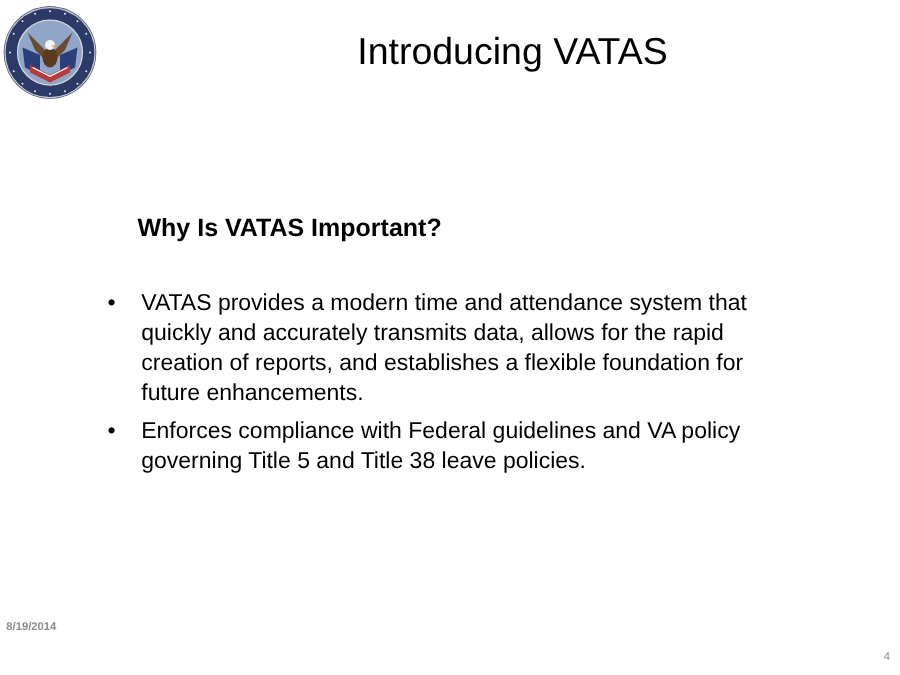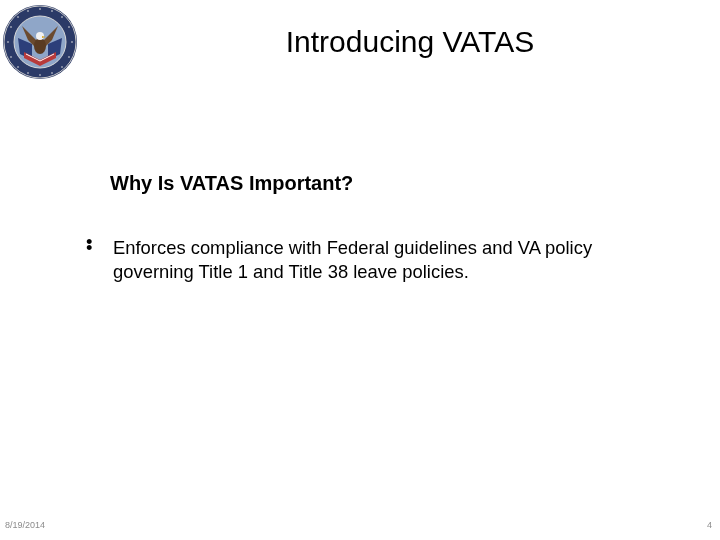--- a/index.html
+++ b/index.html
@@ -20,21 +20,21 @@
     .bullets {
       position: absolute; left: 86px; top: 230px; width: 540px; margin: 0; padding: 0; list-style: none;
     }
     .bullets li {
       position: relative; padding-left: 27px; font-size: 18.4px; line-height: 24px; margin-bottom: 6px;
     }
     .bullet-dot {
       position: absolute; left: 0; top: 0;
     }
     .footer-date {
-      position: absolute; left: 5px; top: 520px; font-size: 9px; color: #8c8c8c;
+      position: absolute; left: 5px; top: 496px; font-size: 9px; color: #8c8c8c; font-weight: bold;
     }
     .footer-page {
       position: absolute; right: 8px; top: 520px; font-size: 9px; color: #8c8c8c;
     }
   </style>
 </head>
 <body>
 
 <div class="seal">
   <svg width="76" height="76" viewBox="0 0 76 76">
@@ -75,21 +75,22 @@
   </svg>
 </div>
 
 <div class="title">Introducing VATAS</div>
 
 <div class="subtitle">Why Is VATAS Important?</div>
 
 <ul class="bullets">
   <li>
     <span class="bullet-dot">•</span>
+    <span>VATAS provides a modern time and attendance system that quickly and accurately transmits data, allows for the rapid creation of reports, and establishes a flexible foundation for future enhancements.</span>
   </li>
   <li>
     <span class="bullet-dot">•</span>
-    <span>Enforces compliance with Federal guidelines and VA policy governing Title 1 and Title 38 leave policies.</span>
+    <span>Enforces compliance with Federal guidelines and VA policy governing Title 5 and Title 38 leave policies.</span>
   </li>
 </ul>
 
 <div class="footer-date">8/19/2014</div>
 <div class="footer-page">4</div>
 
 </body></html>

